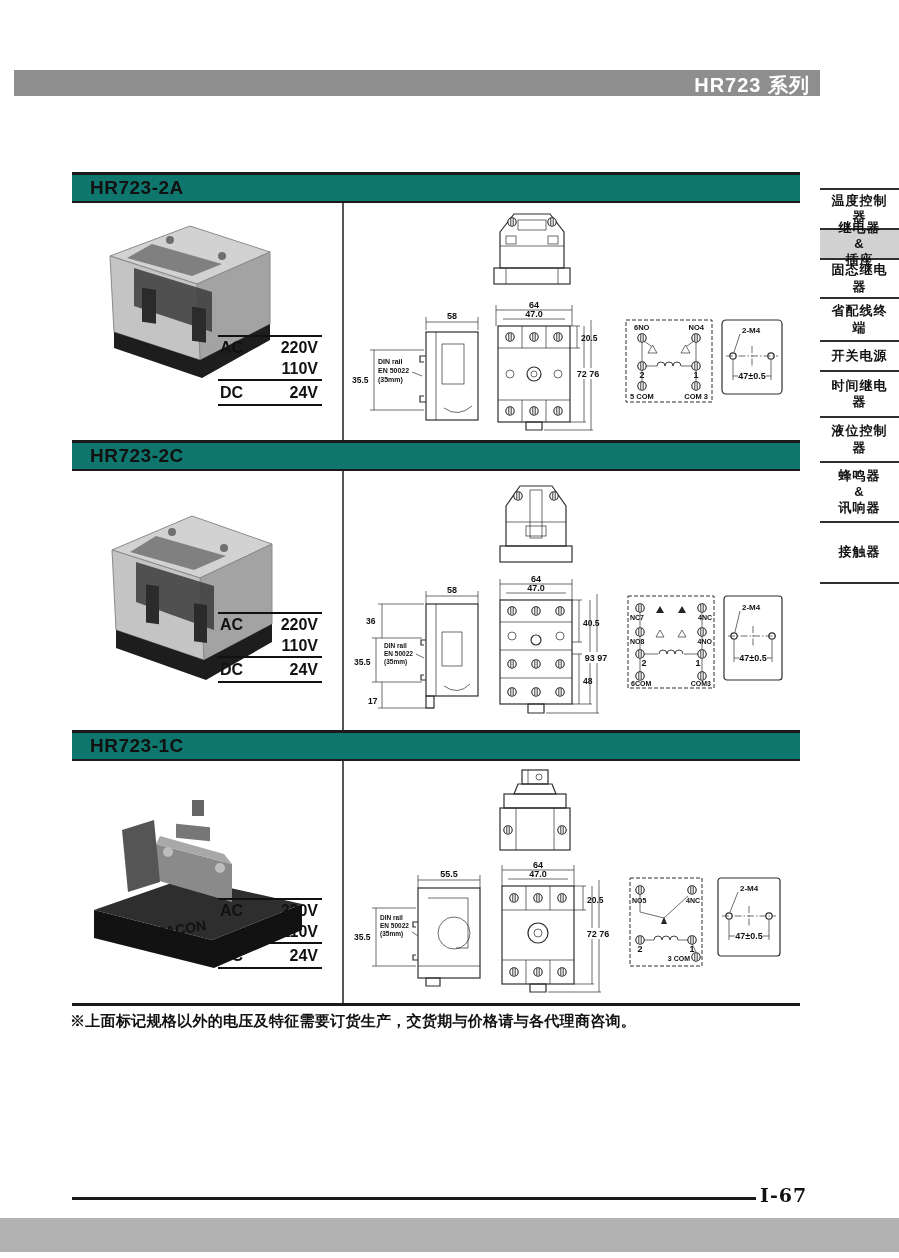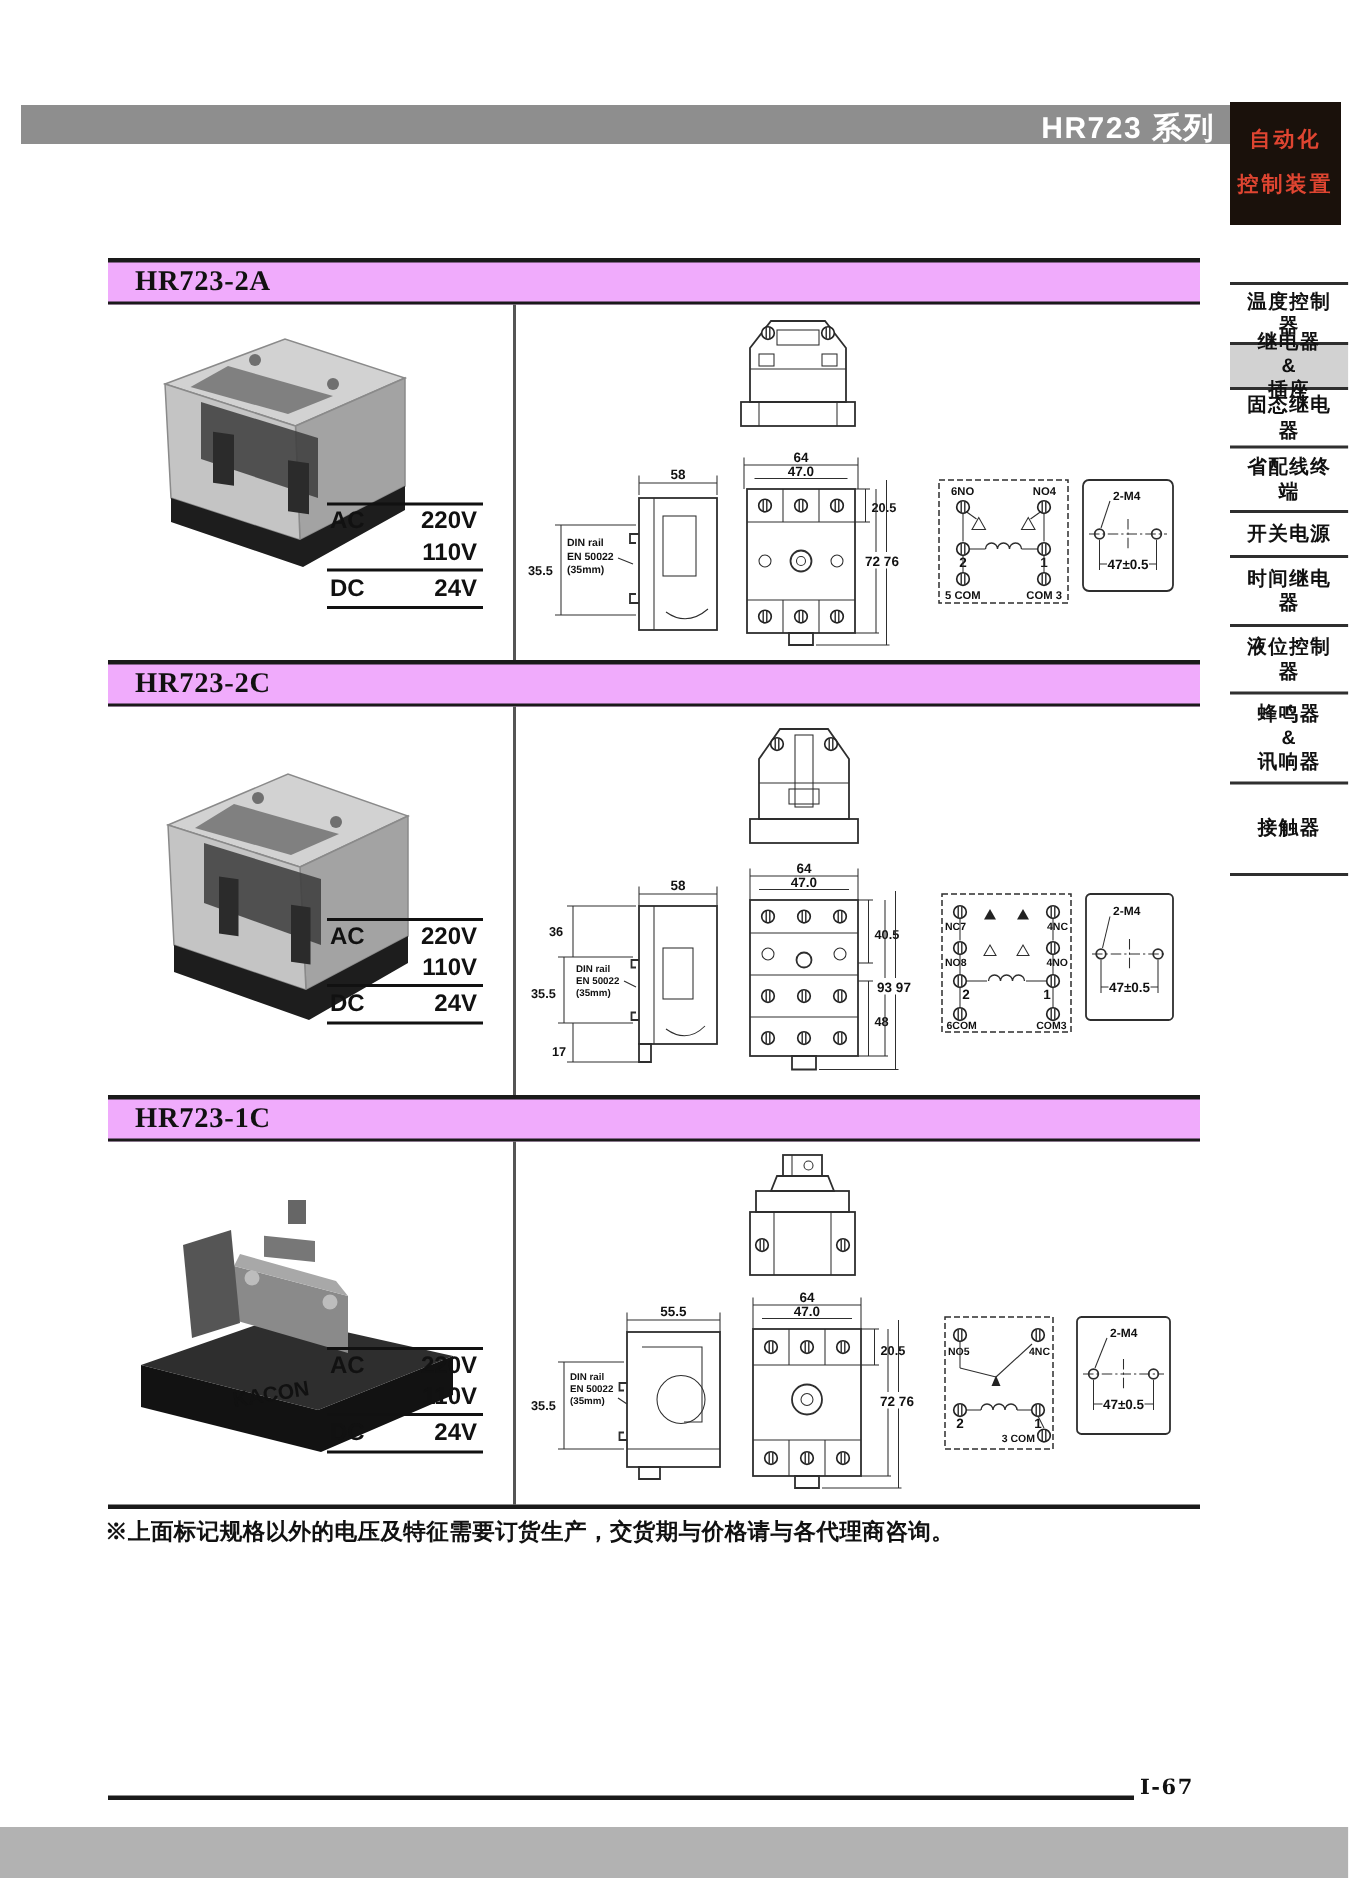--- a/index.html
+++ b/index.html
@@ -17,38 +17,38 @@
           padding-top:9px;box-sizing:border-box;white-space:pre-line;letter-spacing:2px;}
   .sb-menu{position:absolute;left:820px;top:188px;width:79px;border-bottom:2px solid #2f2f2f;}
   .sb-item{border-top:2px solid #2f2f2f;display:flex;align-items:center;justify-content:center;
            text-align:center;font-weight:bold;font-size:13px;line-height:1.25;
            white-space:pre-line;letter-spacing:1px;box-sizing:border-box;}
   .sb-item.active{background:#d2d2d2;}
 
   .page-title{position:absolute;left:68px;top:130px;font-size:17px;font-weight:bold;letter-spacing:0.5px;}
 
   
-  .sh{position:absolute;left:72px;width:728px;height:26px;background:#f0abfc;
-      border-top:3px solid #1a1a1a;border-bottom:2px solid #1a1a1a;box-sizing:content-box;font-family:Liberation Serif, serif;}
+  .sh{position:absolute;left:72px;width:728px;height:26px;background:#0f766e;
+      border-top:3px solid #1a1a1a;border-bottom:2px solid #1a1a1a;box-sizing:content-box;}
   .sh .m{margin:2px 0 0 18px;font-size:19px;font-weight:bold;letter-spacing:0.5px;}
 
   .vdiv{position:absolute;left:342px;width:2px;background:#555;}
 
   
   .volt{position:absolute;left:218px;width:104px;border-top:2px solid #111;border-bottom:2px solid #111;}
   .volt .row{position:relative;font-size:16px;font-weight:bold;}
   .volt .row .p{position:absolute;left:2px;top:50%;transform:translateY(-50%);}
   .volt .row .v{position:absolute;right:4px;top:50%;transform:translateY(-50%);}
   .volt .row.sep{border-top:2px solid #111;}
 
   .note{position:absolute;left:70px;top:1012px;font-size:15px;font-weight:bold;letter-spacing:0.3px;}
   .s3end{position:absolute;left:72px;top:1003px;width:728px;height:3px;background:#1a1a1a;}
   .footline{position:absolute;left:72px;top:1197px;width:684px;height:3px;background:#1a1a1a;}
   .pagenum{position:absolute;left:760px;top:1184px;font-family:"DejaVu Serif",serif;
-           font-size:14px;font-weight:bold;letter-spacing:1px;}
+           font-size:19px;font-weight:bold;letter-spacing:1px;}
   .botbar{position:absolute;left:0;top:1218px;width:899px;height:34px;background:#b2b2b2;}
 
   
   svg .ln{fill:none;stroke:#2e2e2e;stroke-width:1.2;}
   svg .tn{fill:none;stroke:#2e2e2e;stroke-width:0.7;}
   svg .dsh{fill:none;stroke:#2e2e2e;stroke-width:1;stroke-dasharray:4 2;}
   svg .cl{fill:none;stroke:#2e2e2e;stroke-width:0.7;stroke-dasharray:7 2 1.5 2;}
   svg text{font-family:"Liberation Sans",sans-serif;font-weight:bold;fill:#111;}
   svg .d{font-size:9px;text-anchor:middle;}
 </style>
@@ -67,22 +67,20 @@
     </g>
   </defs>
 </svg>
 
 <div class="page">
 
   <div class="topbar">
     <div class="t">HR723 系列</div>
   </div>
 
-  <div class="sb-box">自动化
-控制装置</div>
   <div class="sb-menu">
     <div class="sb-item" style="height:40px">温度控制
 器</div>
     <div class="sb-item active" style="height:30px">继电器
 &amp;
 插座</div>
     <div class="sb-item" style="height:39px">固态继电
 器</div>
     <div class="sb-item" style="height:43px">省配线终
 端</div>

